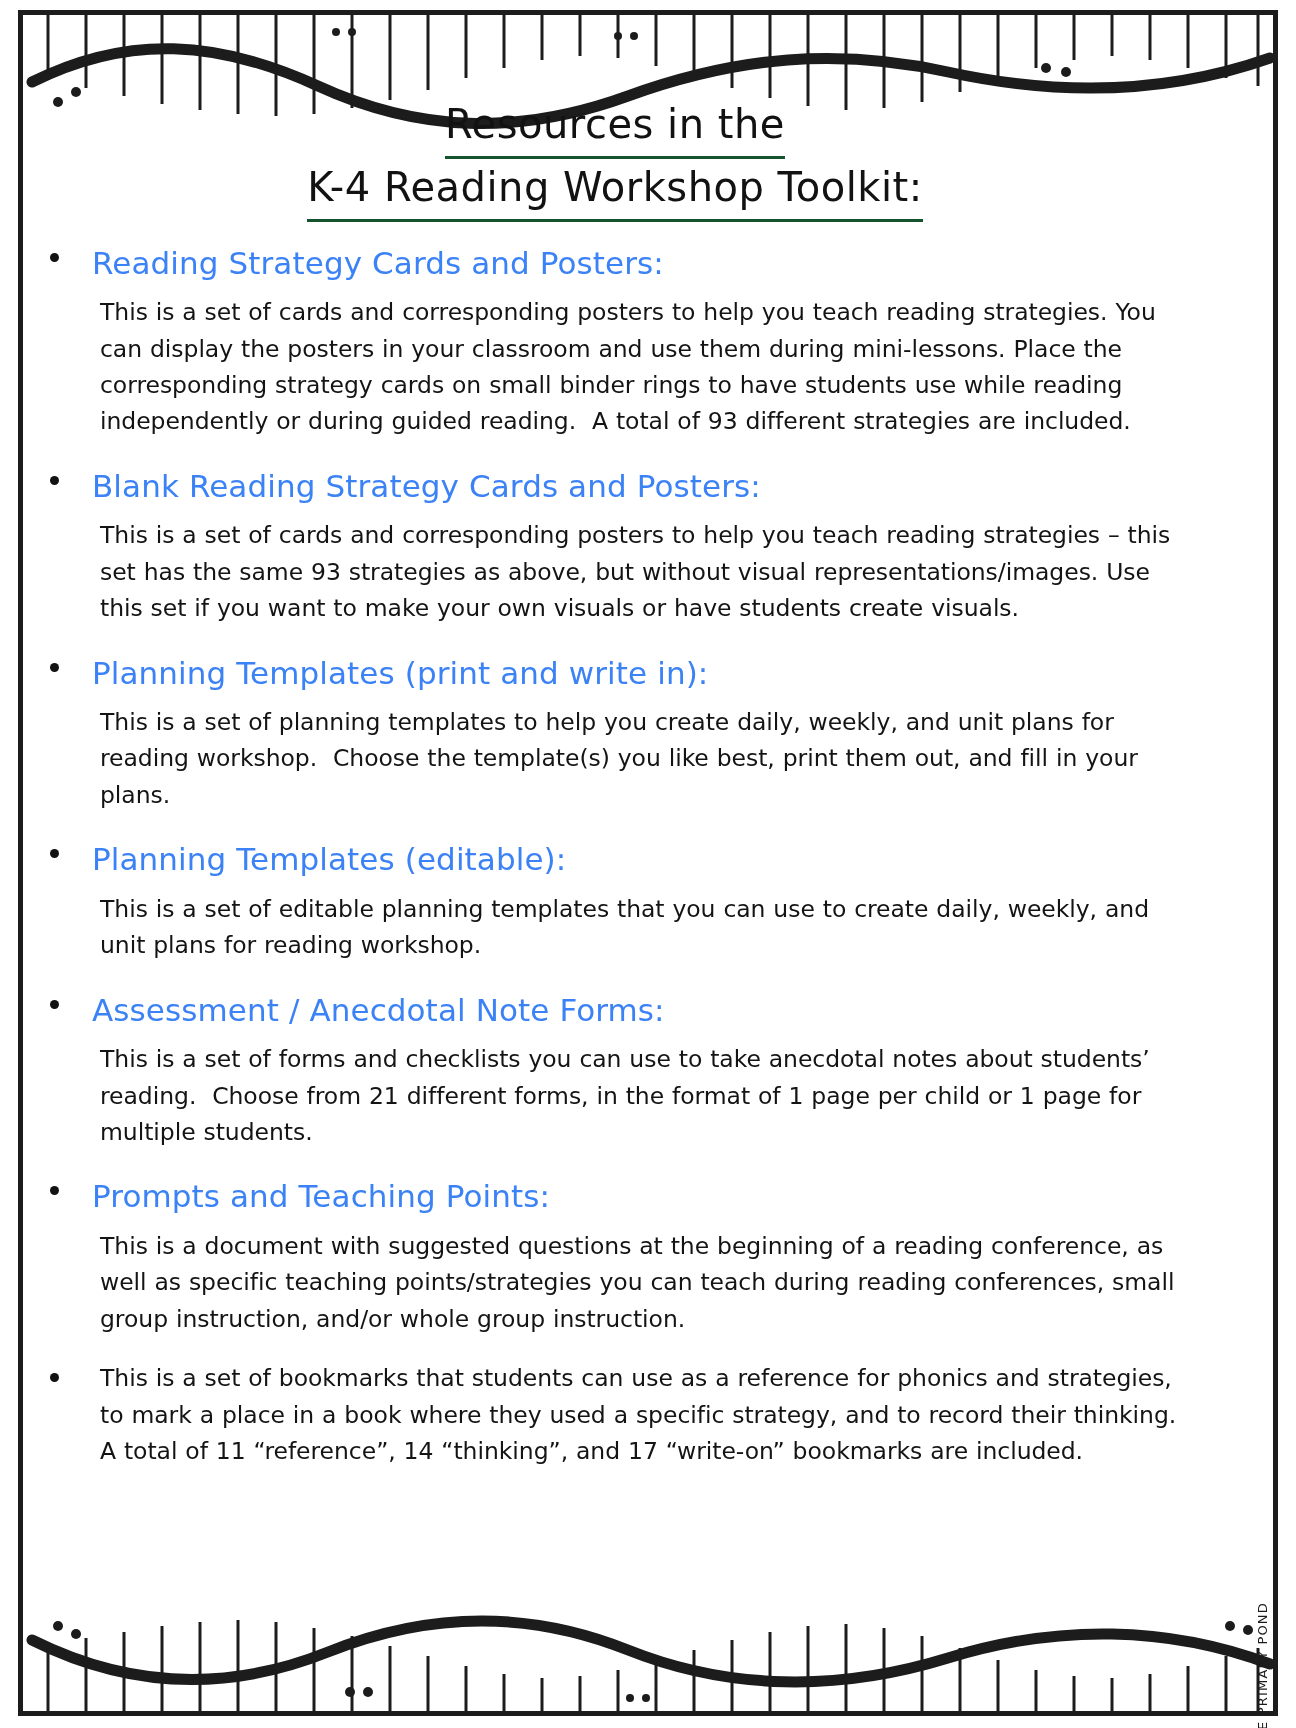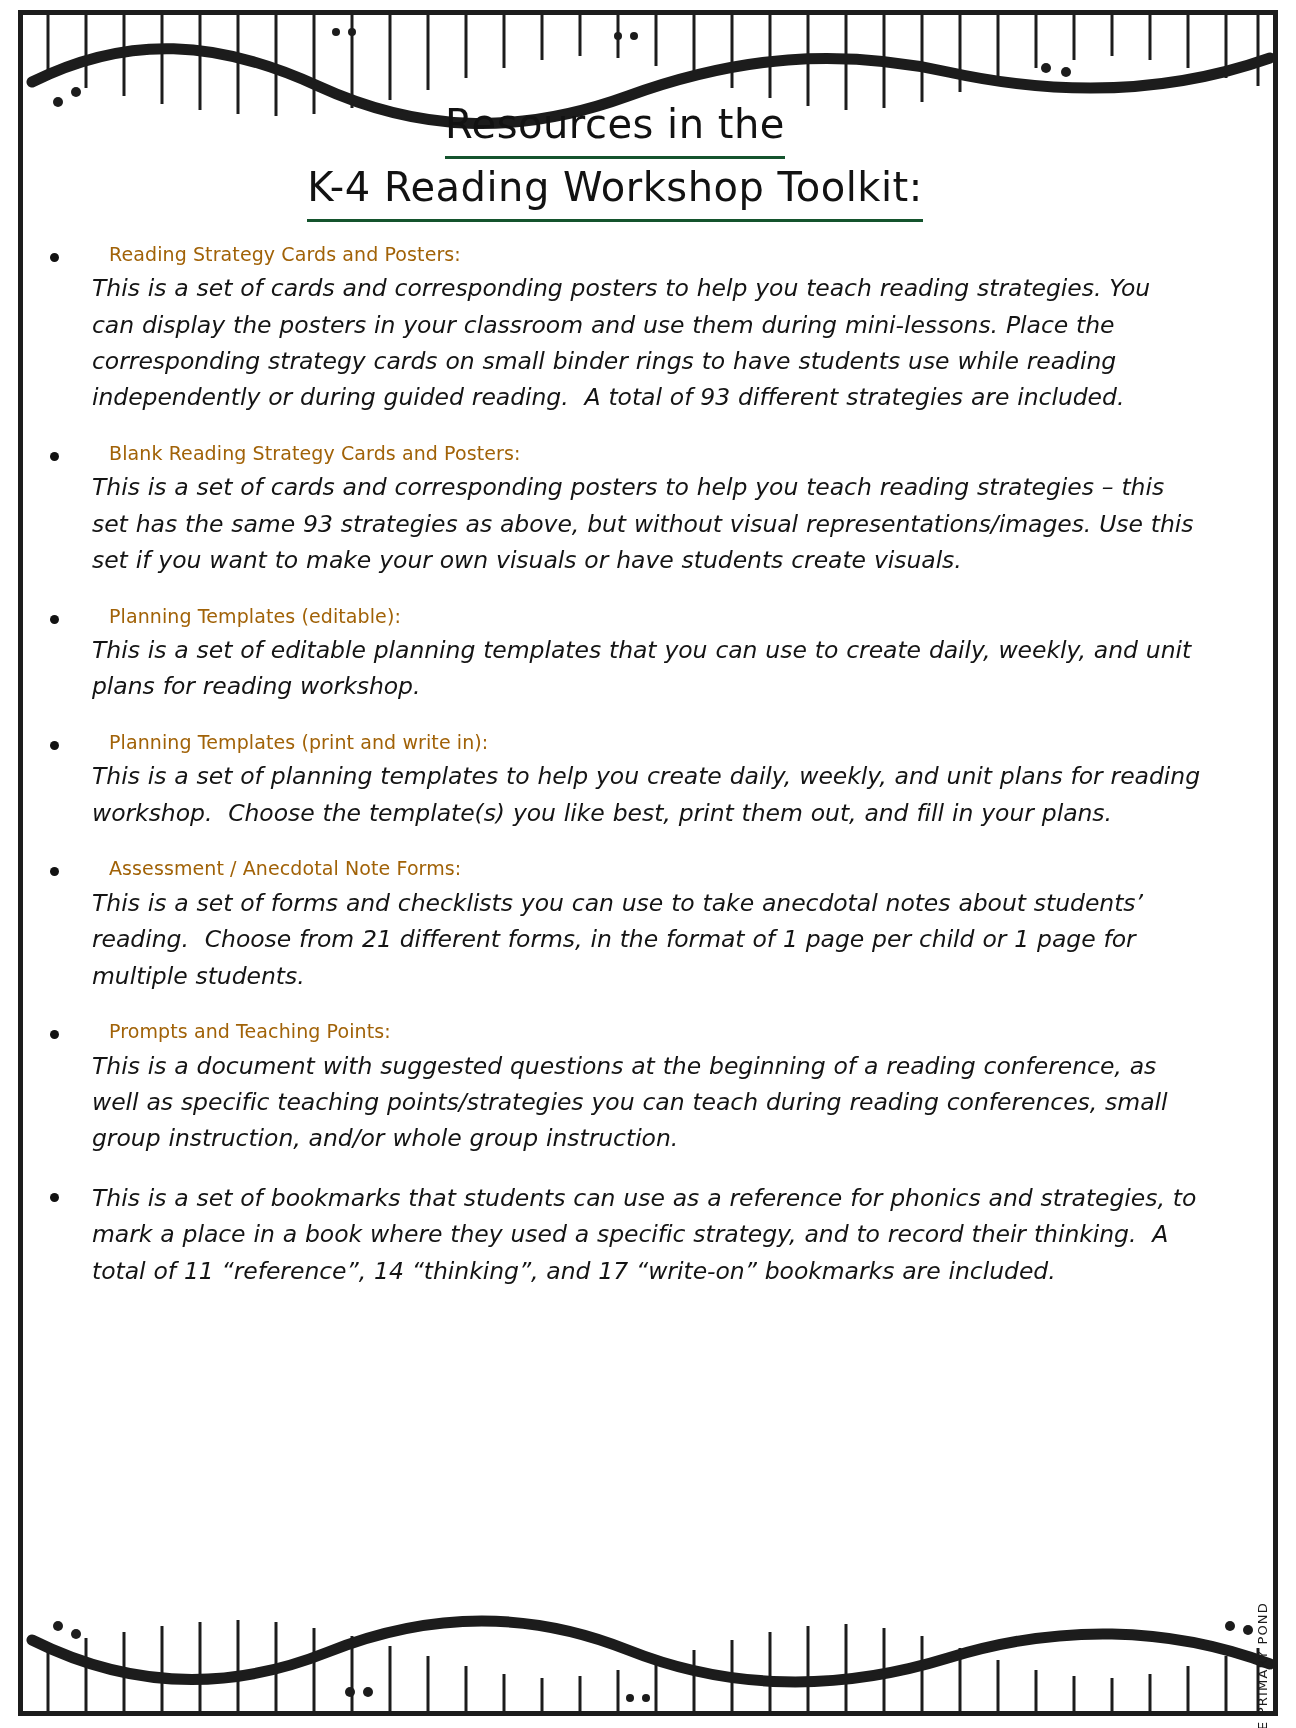--- a/index.html
+++ b/index.html
@@ -84,36 +84,35 @@
   .bullet-dot {
     position: absolute;
     left: 20px;
     top: 13px;
     width: 9px;
     height: 9px;
     border-radius: 50%;
     background: #121212;
   }
   .res-heading {
-    font-size: 19px;
-    color: #a16207;
+    font-size: 31px;
+    color: #3b82f6;
     line-height: 1.5;
     letter-spacing: 0.1px;
-    margin: 0 0 2px 17px;
+    margin: 0 0 2px 0;
     white-space: pre-wrap;
   }
   .res-body {
     font-size: 23.5px;
     color: #141414;
     line-height: 1.55;
     letter-spacing: -0.05px;
-    margin: 0;
+    margin: 8px;
     word-spacing: 0.5px;
     white-space: pre-wrap;
-    font-style: italic;
   }
 
   
   .copyright {
     position: absolute;
     right: 26px;
     bottom: 126px;
     transform-origin: 100% 100%;
     transform: rotate(-90deg);
     white-space: nowrap;
@@ -242,32 +241,32 @@
       </li>
 
       <li class="resource-item">
         <span class="bullet-dot"></span>
         <p class="res-heading">Blank Reading Strategy Cards and Posters:</p>
         <p class="res-body">This is a set of cards and corresponding posters to help you teach reading strategies – this set has the same 93 strategies as above, but without visual representations/images. Use this set if you want to make your own visuals or have students create visuals.</p>
       </li>
 
       <li class="resource-item">
         <span class="bullet-dot"></span>
+        <p class="res-heading">Planning Templates (print and write in):</p>
+        <p class="res-body">This is a set of planning templates to help you create daily, weekly, and unit plans for reading workshop.  Choose the template(s) you like best, print them out, and fill in your plans.</p>
+      </li>
+
+      <li class="resource-item">
+        <span class="bullet-dot"></span>
         <p class="res-heading">Planning Templates (editable):</p>
         <p class="res-body">This is a set of editable planning templates that you can use to create daily, weekly, and unit plans for reading workshop.</p>
       </li>
 
       <li class="resource-item">
         <span class="bullet-dot"></span>
-        <p class="res-heading">Planning Templates (print and write in):</p>
-        <p class="res-body">This is a set of planning templates to help you create daily, weekly, and unit plans for reading workshop.  Choose the template(s) you like best, print them out, and fill in your plans.</p>
-      </li>
-
-      <li class="resource-item">
-        <span class="bullet-dot"></span>
         <p class="res-heading">Assessment / Anecdotal Note Forms:</p>
         <p class="res-body">This is a set of forms and checklists you can use to take anecdotal notes about students’ reading.  Choose from 21 different forms, in the format of 1 page per child or 1 page for multiple students.</p>
       </li>
 
       <li class="resource-item">
         <span class="bullet-dot"></span>
         <p class="res-heading">Prompts and Teaching Points:</p>
         <p class="res-body">This is a document with suggested questions at the beginning of a reading conference, as well as specific teaching points/strategies you can teach during reading conferences, small group instruction, and/or whole group instruction.</p>
       </li>
 

